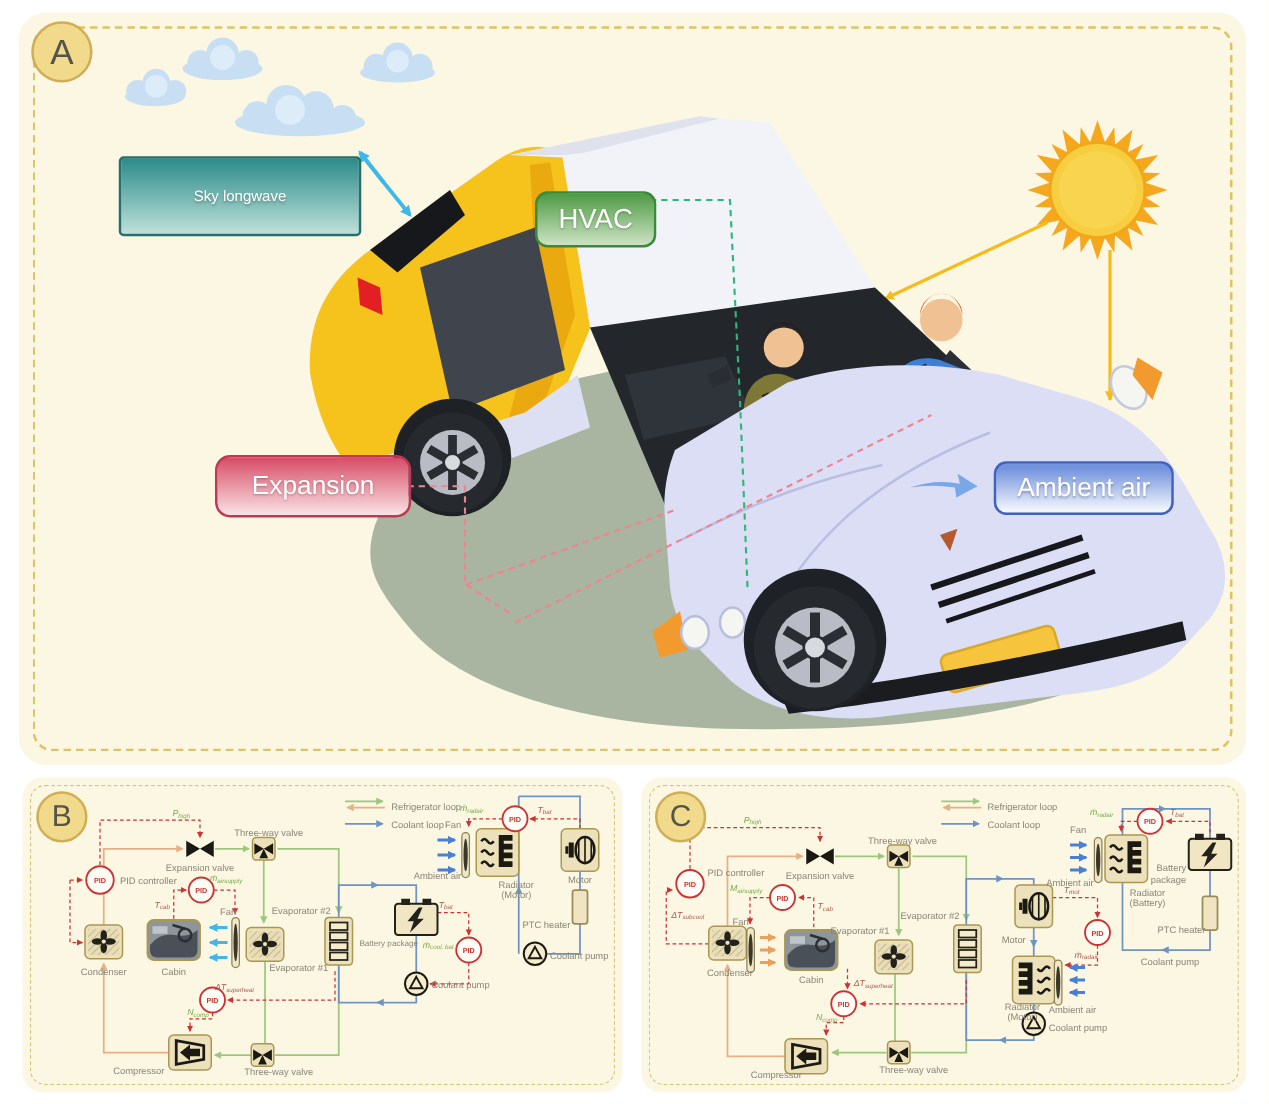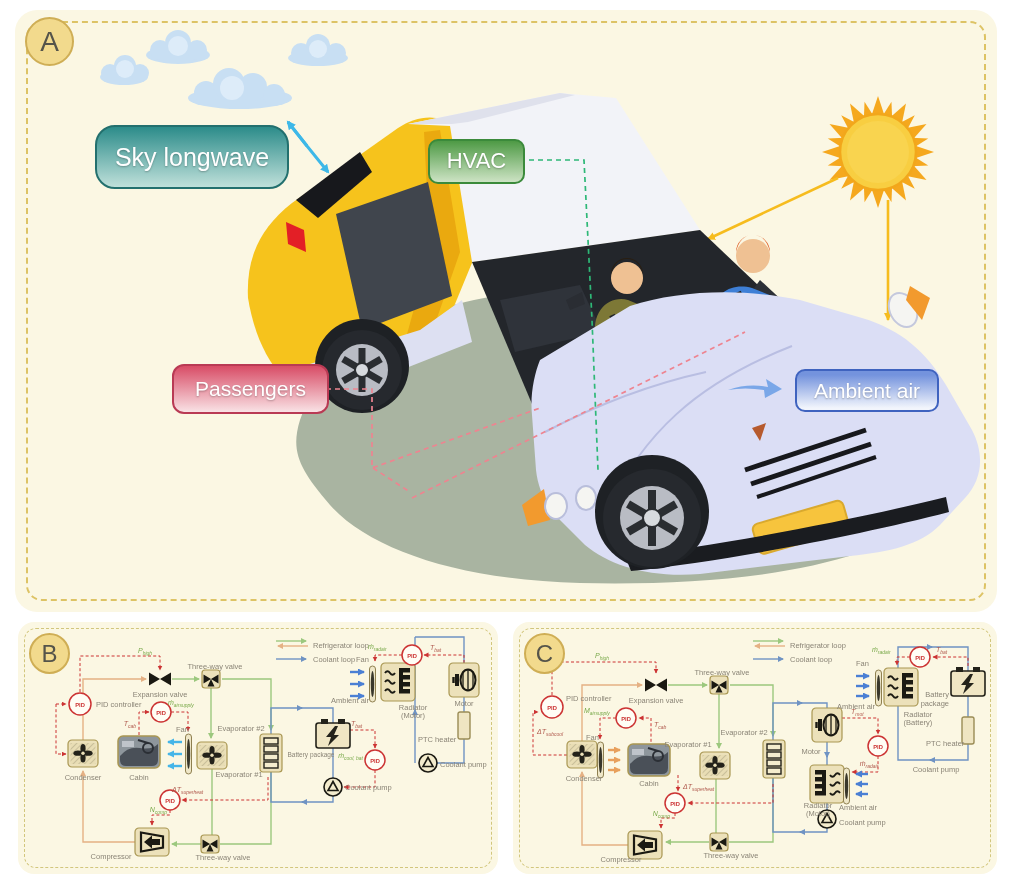--- a/index.html
+++ b/index.html
@@ -7,22 +7,22 @@
   .panel{position:absolute;background:#fbf7e3;border-radius:22px}
   .panel-a{left:15px;top:10px;width:982px;height:602px}
   .panel-b{left:18px;top:622px;width:480px;height:252px;border-radius:16px}
   .panel-c{left:513px;top:622px;width:484px;height:252px;border-radius:16px}
   .dash-frame{position:absolute;inset:11px;border:2px dashed #ddc365;border-radius:16px;pointer-events:none}
   .panel-b .dash-frame,.panel-c .dash-frame{inset:6px;border-width:1.5px;border-color:#d2c67d;border-radius:12px}
   .badge{position:absolute;display:flex;align-items:center;justify-content:center;background:#f2da8d;border:2px solid #cfae55;border-radius:50%;color:#55544a;z-index:5}
   .badge-a{left:10px;top:7px;width:45px;height:45px;font-size:28px}
   .badge-bc{left:11px;top:11px;width:37px;height:37px;font-size:24px}
   .tag{position:absolute;display:flex;flex-direction:column;align-items:center;justify-content:center;color:#fff;text-align:center;line-height:1.2;border-radius:10px;text-shadow:0 1px 2px rgba(0,0,0,.28);z-index:4}
-  .tag-sky{left:80px;top:115px;width:190px;height:60px;font-size:25px;background:linear-gradient(#2c8c8a,#bfe0da);border:2px solid #23706e;border-radius:20px}
-  .tag-hvac{left:413px;top:129px;width:93px;height:41px;font-size:22px;background:linear-gradient(#4e9a45,#cde3c4);border:2px solid #3b8a3b}
+  .tag-sky{left:80px;top:115px;width:190px;height:60px;font-size:12px;background:linear-gradient(#2c8c8a,#bfe0da);border:2px solid #23706e;border-radius:4px}
+  .tag-hvac{left:413px;top:143px;width:93px;height:41px;font-size:22px;background:linear-gradient(#4e9a45,#cde3c4);border:2px solid #3b8a3b}
   .tag-pink{background:linear-gradient(#d84c66,#f9e2e5);border:2px solid #b93a54;font-size:21px;border-radius:12px}
   .tag-passengers{left:157px;top:354px;width:153px;height:46px}
   .tag-devices{left:287px;top:471px;width:110px;height:47px}
   .tag-ambient{left:780px;top:359px;width:140px;height:39px;font-size:21px;background:linear-gradient(#7493dd 10%,#f2f5fc 95%);border:2px solid #3f63bf;color:#fff}
   svg{position:absolute;left:0;top:0}
   
   .lbl{font-size:7.5px;fill:#8b8577}
   .mid{text-anchor:middle}
   .endt{text-anchor:end}
   .var{font-size:7px;font-style:italic}
@@ -306,21 +306,21 @@
   <div class="badge badge-a">
       <span>A</span>
     </div>
   <div class="tag tag-sky">
     <span>Sky longwave</span>
   </div>
   <div class="tag tag-hvac">
       <span>HVAC</span>
     </div>
   <div class="tag tag-pink tag-passengers">
-      <span>Passengers</span>
+      <span>Expansion</span>
     </div>
   <div class="tag tag-ambient">
       <span>Ambient air</span>
     </div>
 </section>
 
 <section class="panel panel-b">
   <div class="dash-frame"></div>
   <div class="badge badge-bc">
       <span>B</span>

